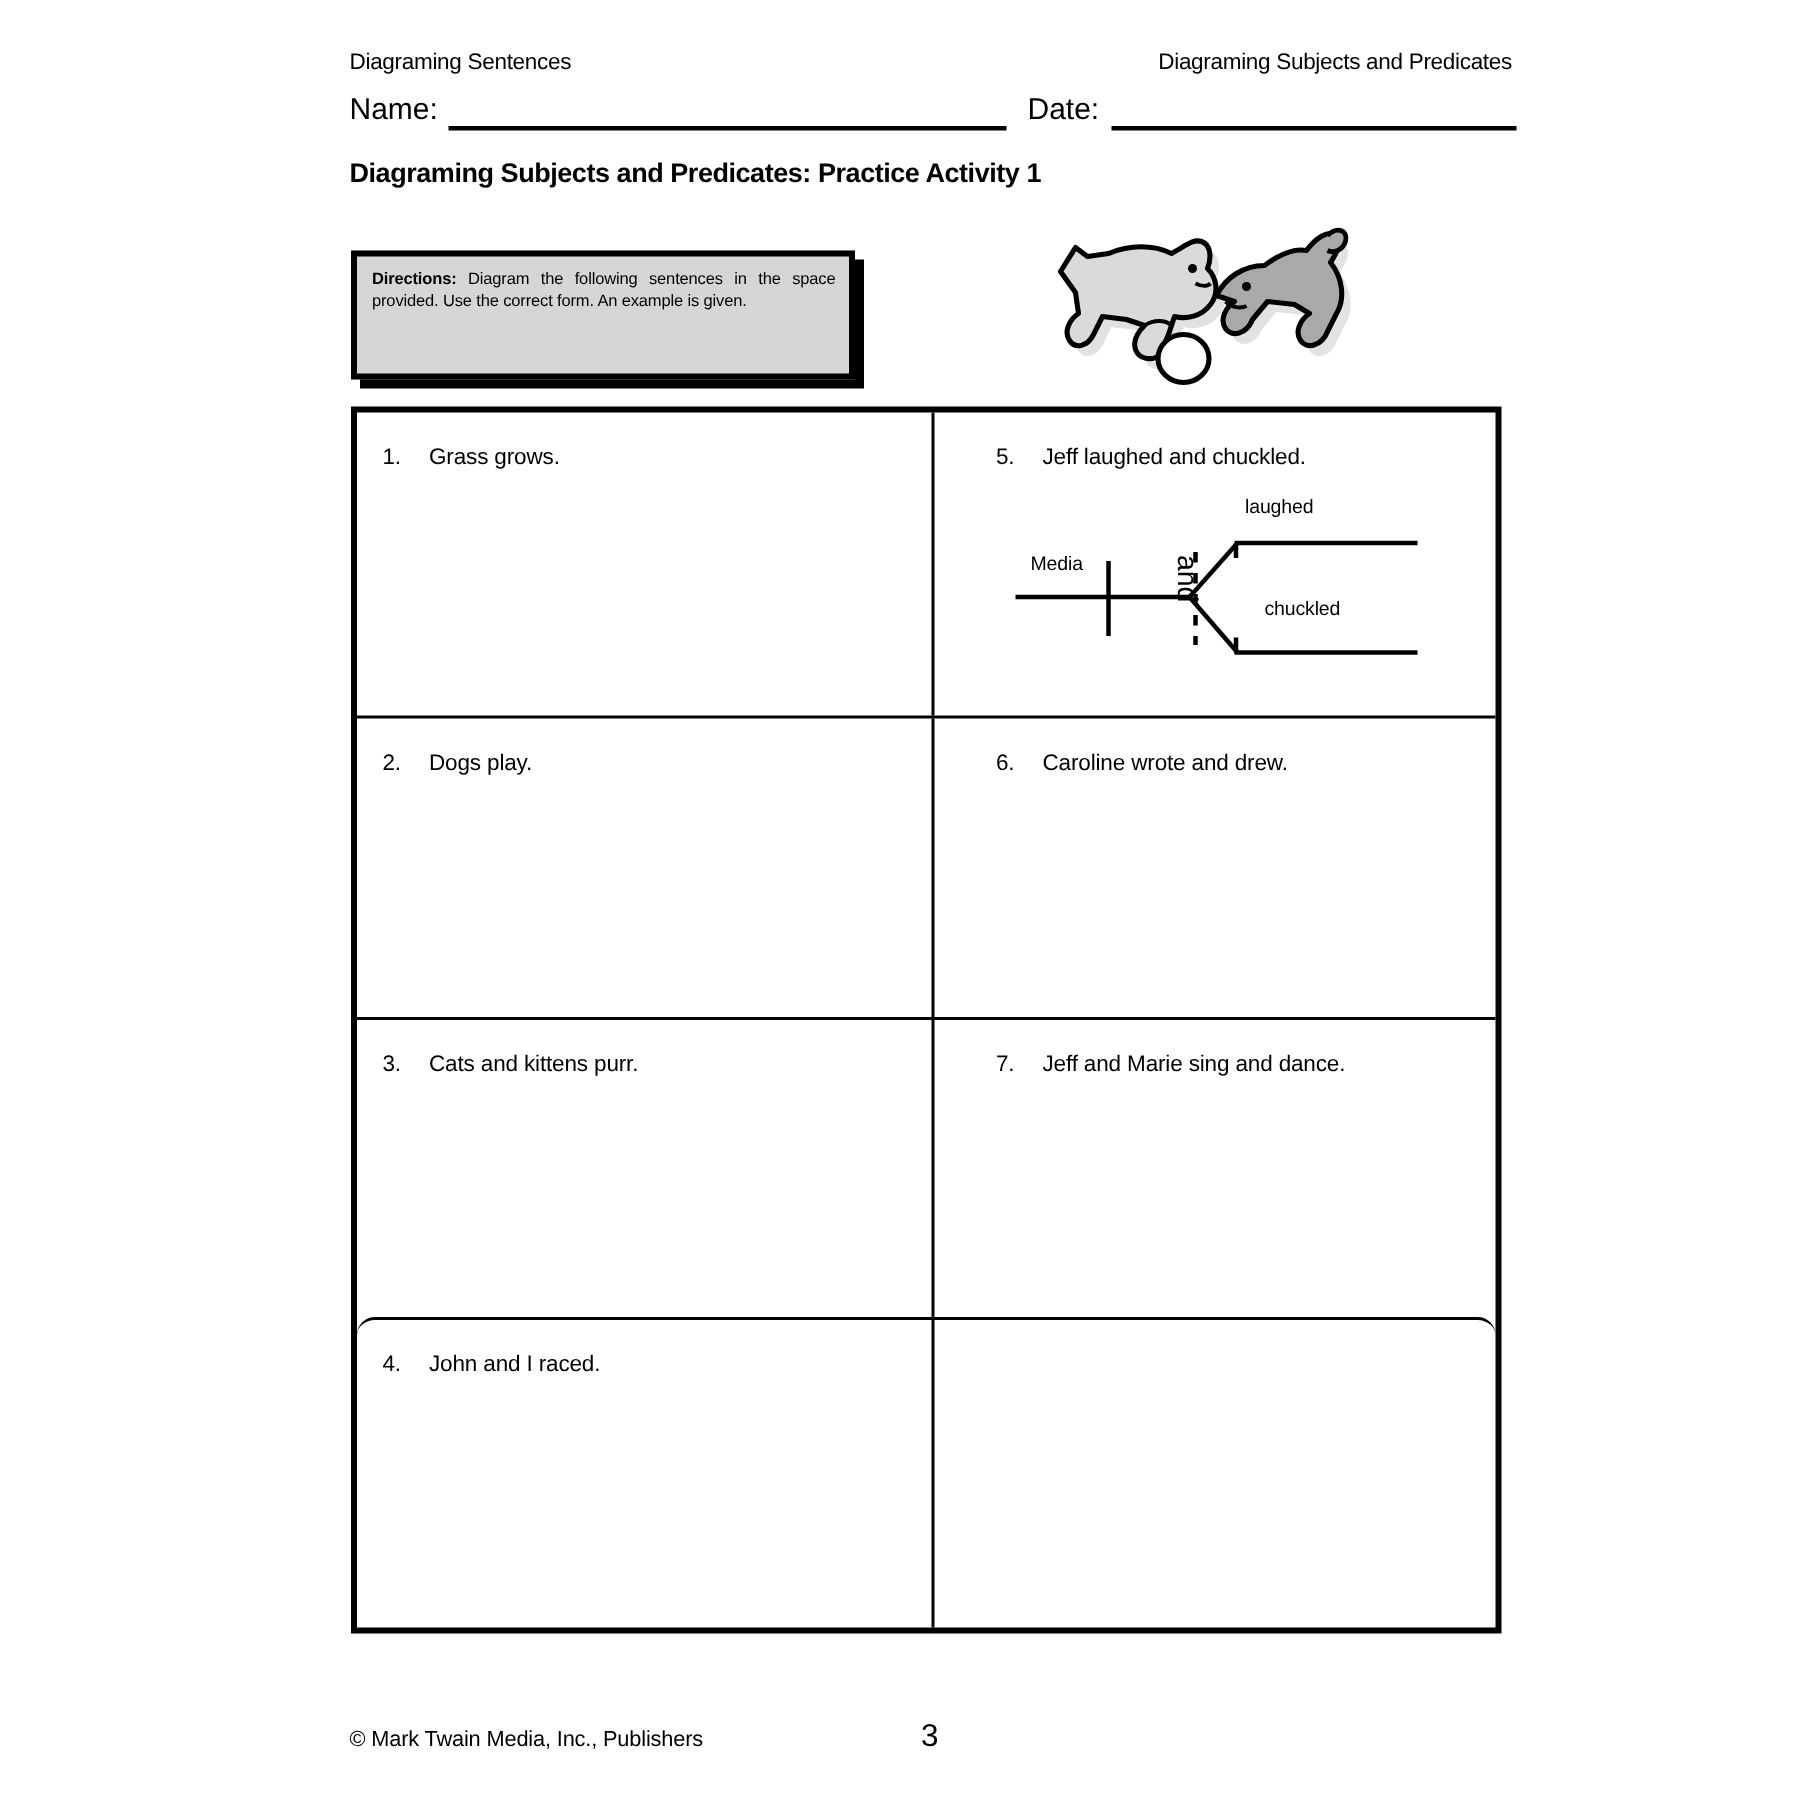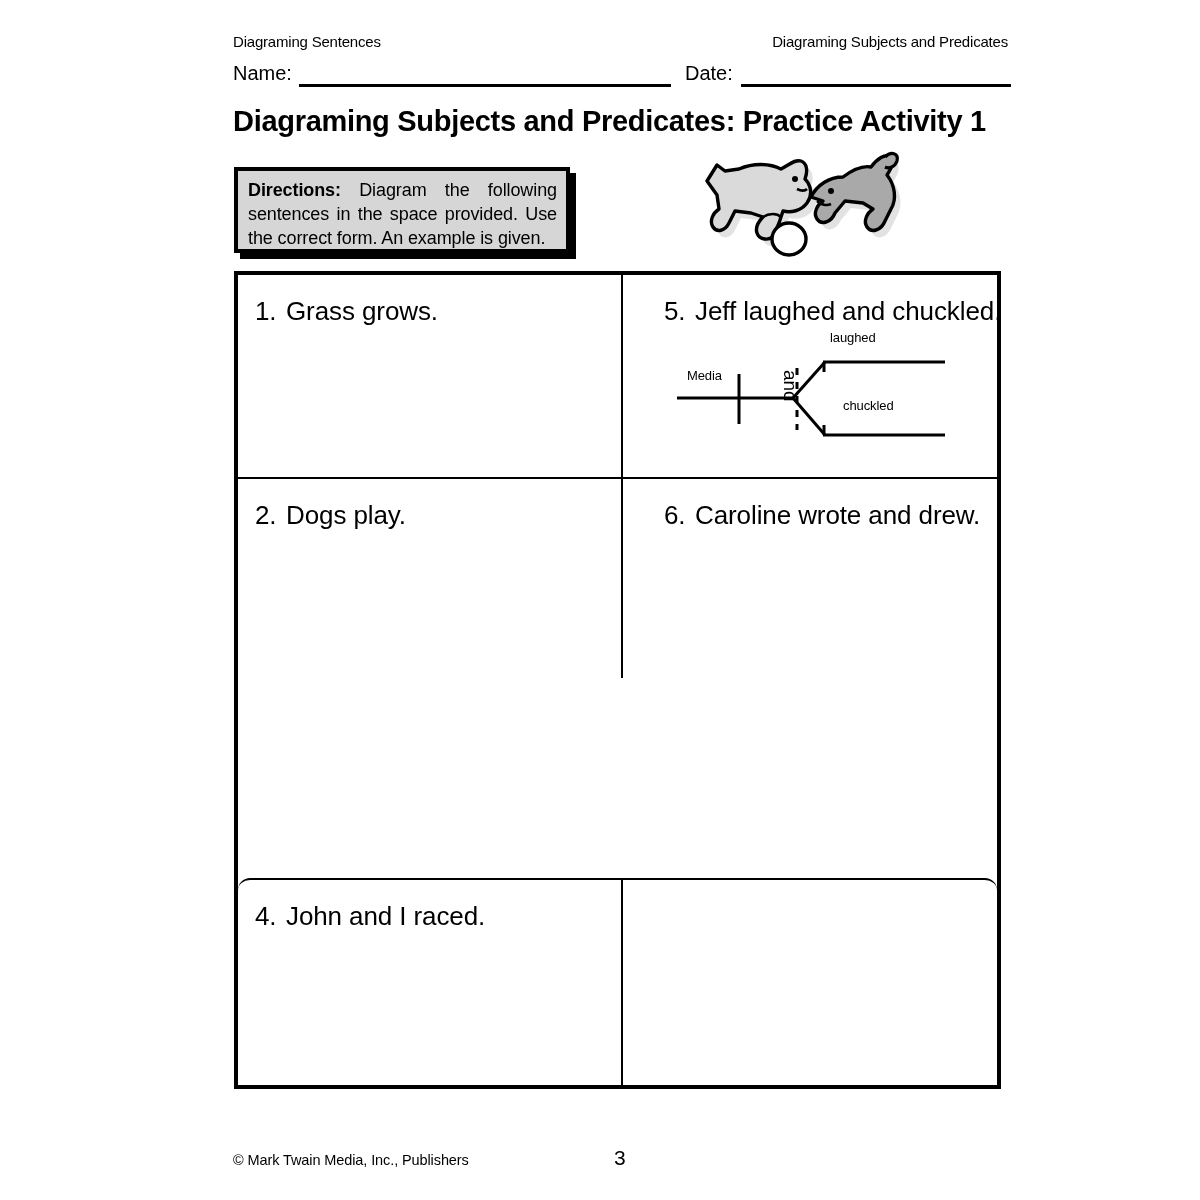--- a/index.html
+++ b/index.html
@@ -52,21 +52,21 @@
   .rule-name  { left: 66px; width: 372px; }
   .label-date { left: 452px; }
   .rule-date  { left: 508px; width: 270px; }
 
   
   .page-title {
     position: absolute;
     top: 105px;
     left: 233px;
     width: 780px;
-    font-size: 29px;
+    font-size: 18px;
     font-weight: bold;
     letter-spacing: -0.3px;
     white-space: nowrap;
   }
 
   
   .dir-wrap {
     position: absolute;
     top: 167px;
     left: 234px;
@@ -85,21 +85,21 @@
     position: absolute;
     left: 0; top: 0;
     width: 100%;
     height: 100%;
     box-sizing: border-box;
     background: #d6d6d6;
     border: 4px solid #000000;
     padding: 8px 9px 0 10px;
   }
   .dir-text {
-    font-size: 18px;
+    font-size: 11px;
     line-height: 1.32;
     text-align: justify;
     letter-spacing: -0.1px;
   }
   .dir-text b { font-weight: bold; }
 
   
   .dogs {
     position: absolute;
     left: 697px;
@@ -138,21 +138,21 @@
     box-sizing: border-box;
     height: 100%;
   }
   .cell-left  { width: 385px; border-right: 2.5px solid #000; }
   .cell-right { flex: 1; margin-left: 24px; }
 
   .q {
     position: absolute;
     top: 21px;
     left: 17px;
-    font-size: 26px;
+    font-size: 15px;
     white-space: nowrap;
     letter-spacing: -0.1px;
   }
   .q .num {
     display: inline-block;
     width: 31px;
   }
 
   
   .diagram {
@@ -299,20 +299,28 @@
 
     <div class="row" style="top:202px; height:201px;">
       <div class="cell cell-left">
         <div class="q"><span class="num">2.</span><span>Dogs play.</span></div>
       </div>
       <div class="cell cell-right">
         <div class="q"><span class="num">6.</span><span>Caroline wrote and drew.</span></div>
       </div>
     </div>
 
+    <div class="row" style="top:403px; height:200px;">
+      <div class="cell cell-left">
+        <div class="q"><span class="num">3.</span><span>Cats and kittens purr.</span></div>
+      </div>
+      <div class="cell cell-right">
+        <div class="q"><span class="num">7.</span><span>Jeff and Marie sing and dance.</span></div>
+      </div>
+    </div>
 
     <div class="row" style="top:603px; height:207px;border-radius:12px;">
       <div class="cell cell-left">
         <div class="q"><span class="num">4.</span><span>John and I raced.</span></div>
       </div>
     </div>
 
   </div>
 </div>
 

